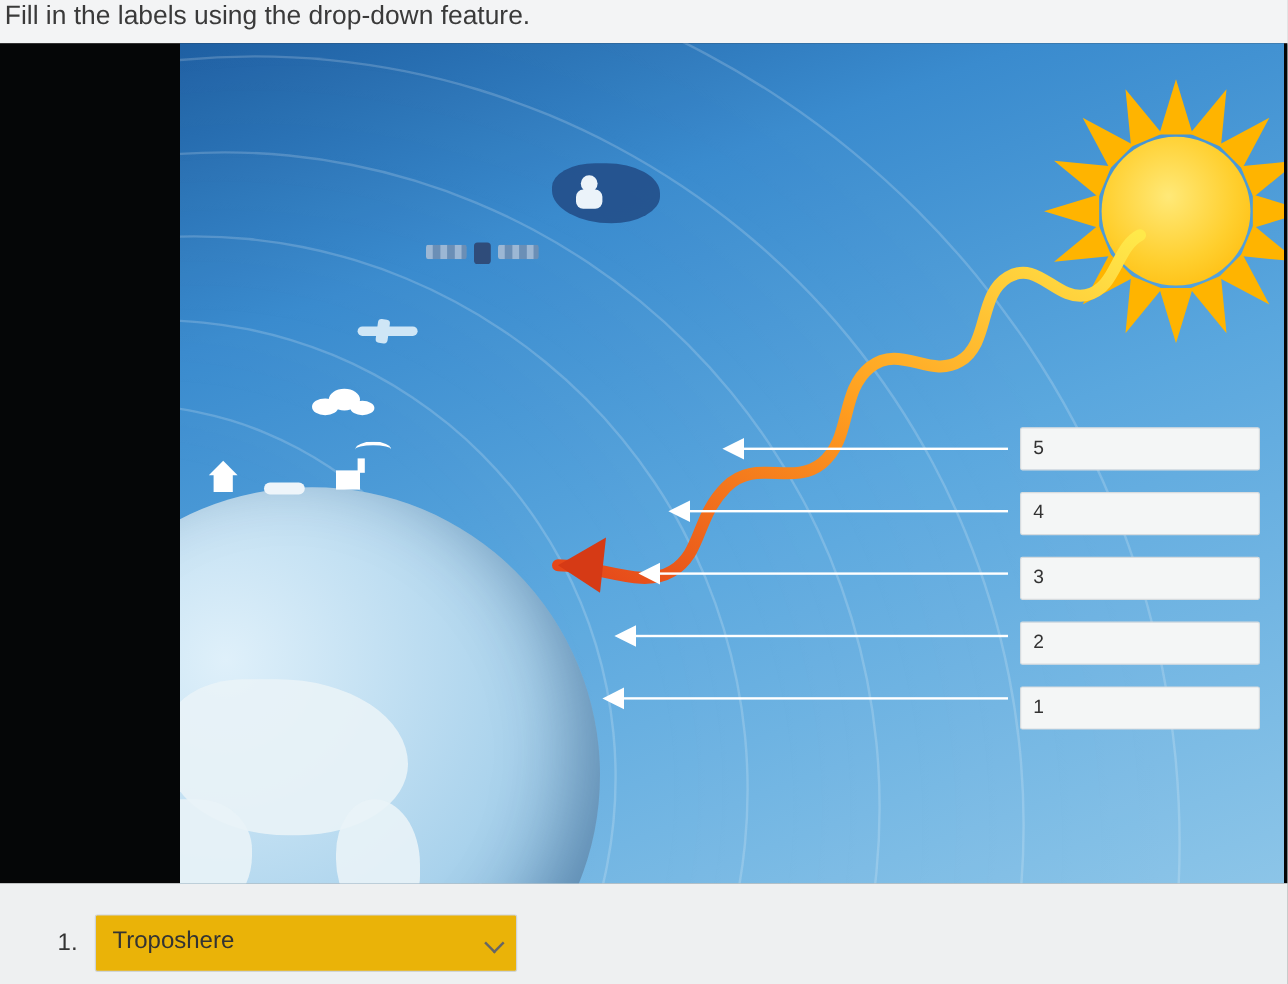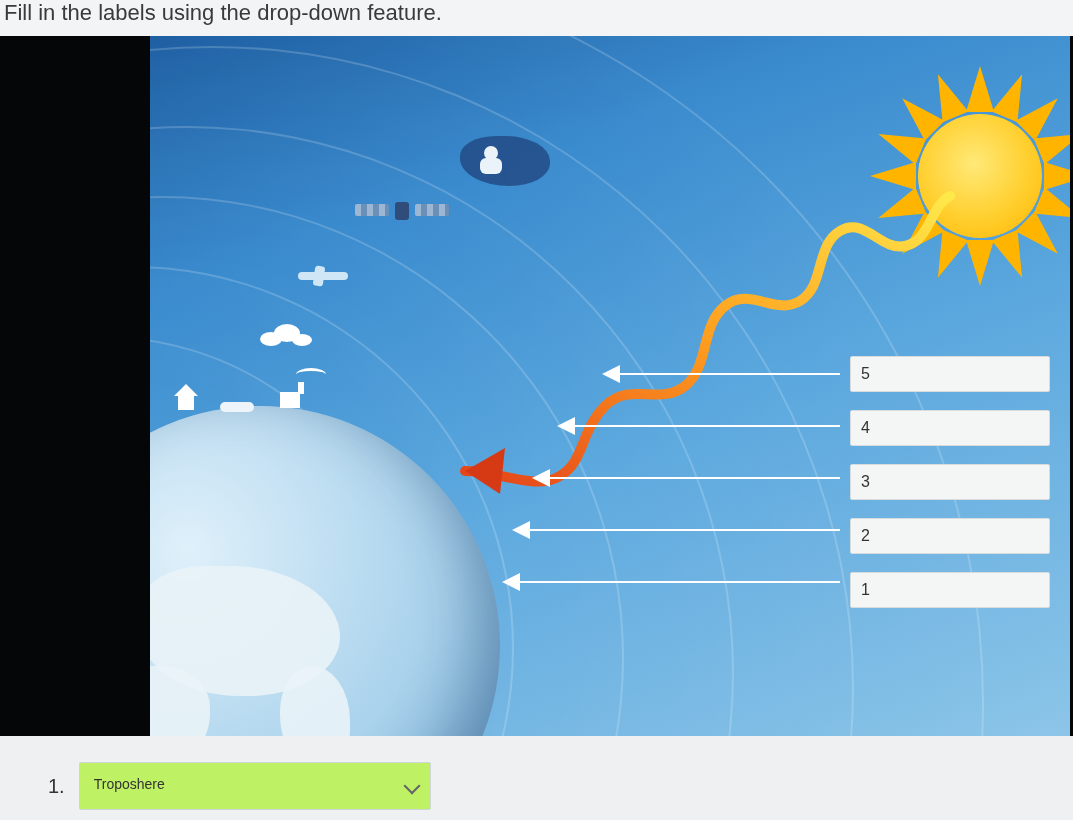--- a/index.html
+++ b/index.html
@@ -64,21 +64,21 @@
   .ptr{position:absolute;height:2px;background:#fff;}
   .ptr:before{content:"";position:absolute;left:-18px;top:-8px;width:0;height:0;border-top:9px solid transparent;border-bottom:9px solid transparent;border-right:18px solid #fff;}
   .p5{left:470px;top:337px;width:220px;}
   .p4{left:425px;top:389px;width:265px;}
   .p3{left:400px;top:441px;width:290px;}
   .p2{left:380px;top:493px;width:310px;}
   .p1{left:370px;top:545px;width:320px;}
   
   .answer-row{position:absolute;left:48px;top:762px;display:flex;align-items:center;gap:14px;}
   .qnum{font-size:20px;color:#333;}
-  .dd{position:relative;width:300px;height:42px;border:1px solid #cfd4d8;background:#bef264;border-radius:2px;padding:0 36px 4px 14px;font-size:14px;line-height:42px;color:#333;}
+  .dd{position:relative;width:300px;height:42px;border:1px solid #cfd4d8;background:#eab308;border-radius:2px;padding:0 36px 4px 14px;font-size:20px;line-height:42px;color:#333;}
   .chev{position:absolute;right:12px;top:17px;width:10px;height:10px;border-right:2px solid #666;border-bottom:2px solid #666;transform:rotate(45deg);}
 </style>
 </head>
 <body>
 <div class="page">
 
 <div class="instruction">Fill in the labels using the drop-down feature.</div>
 
 <div class="stage-frame">
   <div class="stage">

